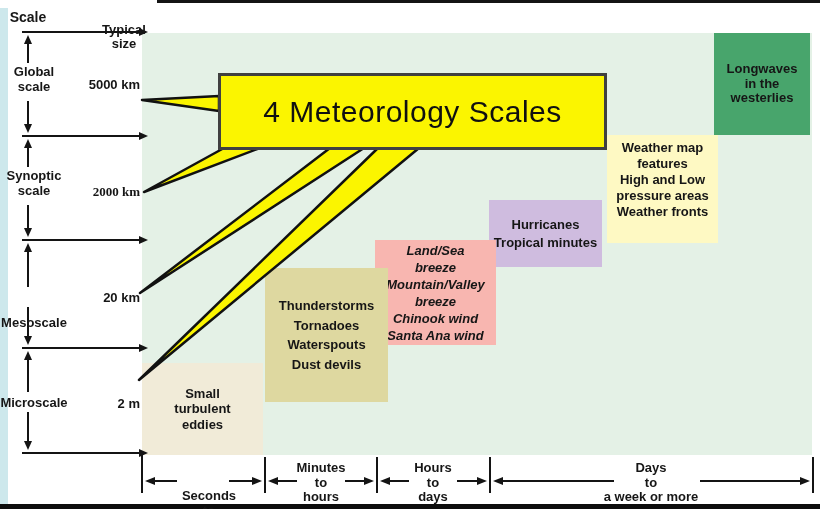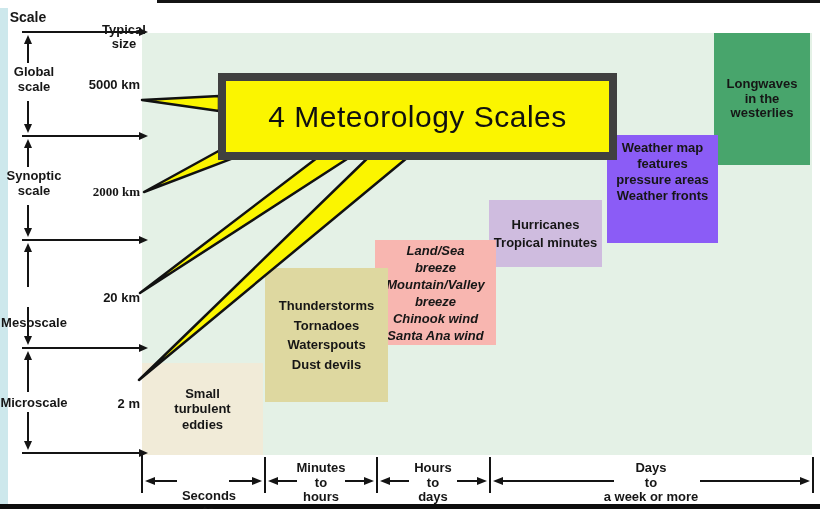--- a/index.html
+++ b/index.html
@@ -14,21 +14,21 @@
 
   
   .pbox { position:absolute; z-index:2; display:flex; flex-direction:column; justify-content:center;
           text-align:center; font-weight:bold; font-size:13px; line-height:16.5px; }
   .pbox .ln { display:block; }
   .pbox-eddies    { left:142px; top:363px; width:121px; height:92px;  line-height:15.5px; }
   .pbox-thunder   { left:265px; top:268px; width:123px; height:134px; line-height:19.5px; }
   .pbox-breeze    { left:375px; top:240px; width:121px; height:105px; line-height:17px;font-style:italic; }
   .pbox-hurricane { left:489px; top:200px; width:113px; height:67px;  line-height:18px; }
   .pbox-wxmap     { left:607px; top:135px; width:111px; height:108px; line-height:16px; justify-content:flex-start; padding-top:5px; box-sizing:border-box; }
-  .pbox-longwave  { left:714px; top:33px;  width:96px;  height:132px; line-height:14.5px; }
+  .pbox-longwave  { left:714px; top:33px;  width:96px;  height:102px; line-height:14.5px; }
 
   
   .txt { position:absolute; font-weight:bold; font-size:13px; line-height:15px; text-align:center; z-index:4; }
   .txt .ln { display:block; }
   .scale-title     { left:6px;  top:10px;  width:44px; font-size:14px; }
   .typical-header  { left:94px; top:1px;   width:60px; line-height:14px;margin-top:22px; }
   .band-label-0    { left:0;    top:64px;  width:68px; }
   .band-label-1    { left:0;    top:168px; width:68px; }
   .band-label-2    { left:0;    top:290px; width:68px;margin-top:25px; }
   .band-label-3    { left:0;    top:395px; width:68px; }
@@ -39,43 +39,44 @@
   .band-size-3 { left:78px; top:396px; }
   .tseg { line-height:14.5px; }
   .tseg-0 { left:143px; top:461px; width:132px;margin-top:28px; }
   .tseg-1 { left:261px; top:461px; width:120px; }
   .tseg-2 { left:373px; top:461px; width:120px; }
   .tseg-3 { left:571px; top:461px; width:160px; }
 
   .overlay { position:absolute; left:0; top:0; z-index:3; pointer-events:none; }
 
   .callout { position:absolute; left:218px; top:73px; width:383px; height:71px; z-index:5;
-             background:#fbf500; border:8px solid #404040;
+             background:#fbf500; border:3px solid #404040;
              display:flex; align-items:center; justify-content:center;
              font-size:30px; letter-spacing:0.5px; color:#101010; }
 </style>
 </head>
 <body>
 
 <div class="stage">
 
   <div class="left-strip"></div>
   <div class="top-line"></div>
   <div class="bottom-bar"></div>
 
   <div class="plot"></div>
 
   <div class="pbox pbox-longwave" style="background: rgb(72, 165, 108);">
     <span class="ln">Longwaves</span>
     <span class="ln">in the</span>
     <span class="ln">westerlies</span>
   </div>
-  <div class="pbox pbox-wxmap" style="background: #8b5cf6; text-align: center;">
+  <div class="pbox pbox-wxmap" style="background: #fef9c3; text-align: center;">
     <span class="ln">Weather map</span>
     <span class="ln">features</span>
+    <span class="ln">High and Low</span>
     <span class="ln">pressure areas</span>
     <span class="ln">Weather fronts</span>
   </div>
   <div class="pbox pbox-hurricane" style="background: rgb(207, 188, 223);">
     <span class="ln">Hurricanes</span>
     <span class="ln">Tropical minutes</span>
   </div>
   <div class="pbox pbox-breeze" style="background: rgb(248, 182, 176);">
     <span class="ln">Land/Sea</span>
     <span class="ln">breeze</span>

